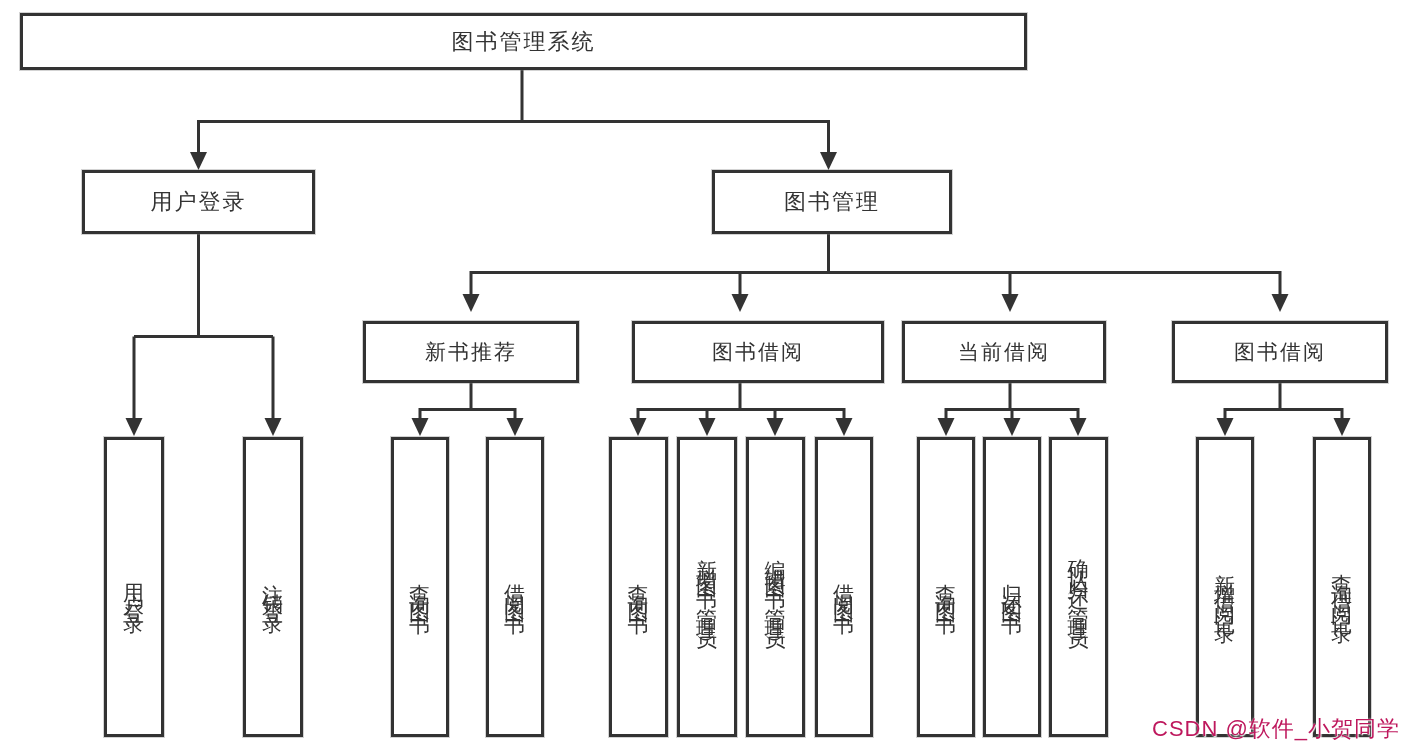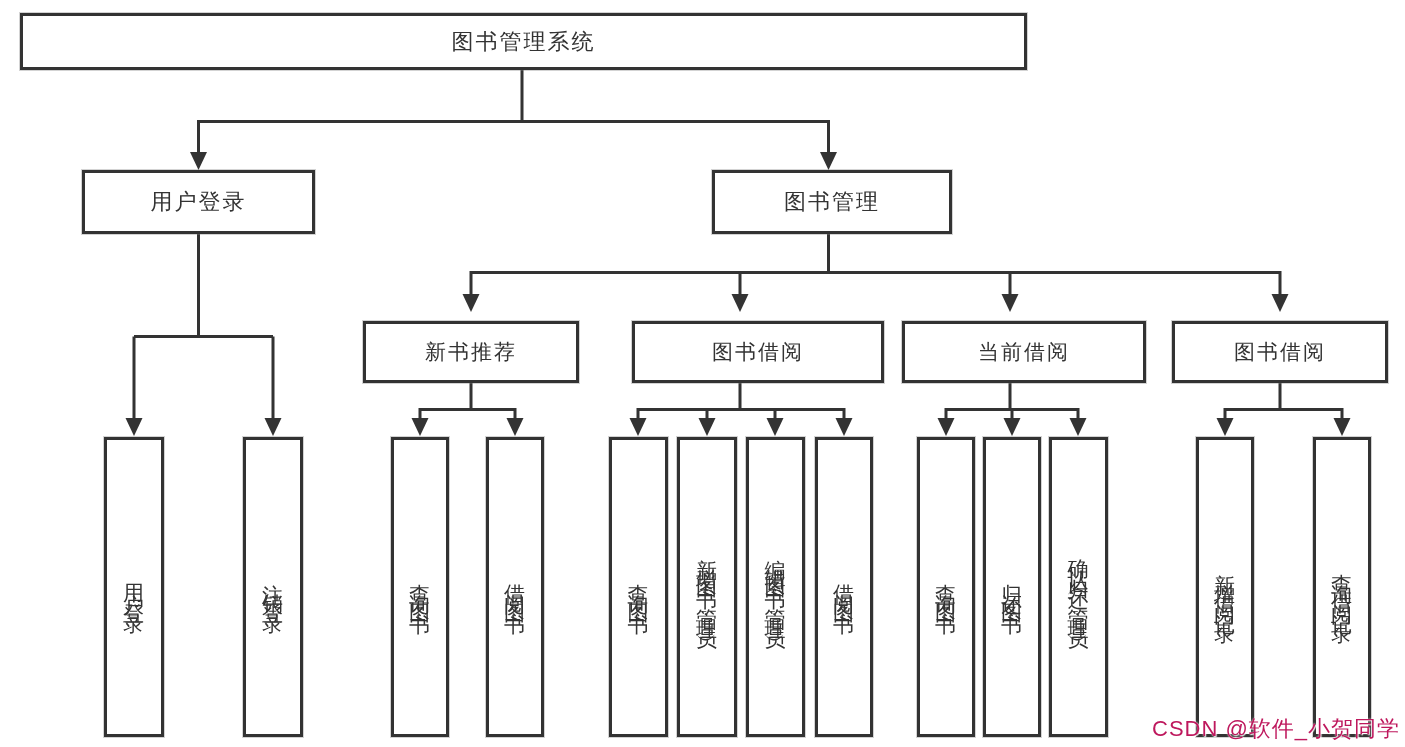--- a/index.html
+++ b/index.html
@@ -105,21 +105,21 @@
     </g>
   </svg>
 
   <div class="node hbox root">图书管理系统</div>
 
   <div class="node hbox lvl2" style="left:82px;width:233px;">用户登录</div>
   <div class="node hbox lvl2" style="left:712px;width:240px;">图书管理</div>
 
   <div class="node hbox lvl3" style="left:363px;width:216px;">新书推荐</div>
   <div class="node hbox lvl3" style="left:632px;width:252px;">图书借阅</div>
-  <div class="node hbox lvl3" style="left:902px;width:244px;">当前借阅</div>
+  <div class="node hbox lvl3" style="left:902px;width:204px;">当前借阅</div>
   <div class="node hbox lvl3" style="left:1172px;width:216px;">图书借阅</div>
 
   <div class="node vbox" style="left:104px;width:60px;">用户登录</div>
   <div class="node vbox" style="left:243px;width:60px;">注销登录</div>
   <div class="node vbox" style="left:391px;width:58px;">查询图书</div>
   <div class="node vbox" style="left:486px;width:58px;">借阅图书</div>
   <div class="node vbox" style="left:609px;width:59px;">查询图书</div>
   <div class="node vbox" style="left:677px;width:60px;">新增图书（管理员）</div>
   <div class="node vbox" style="left:746px;width:59px;">编辑图书（管理员）</div>
   <div class="node vbox" style="left:815px;width:58px;">借阅图书</div>

